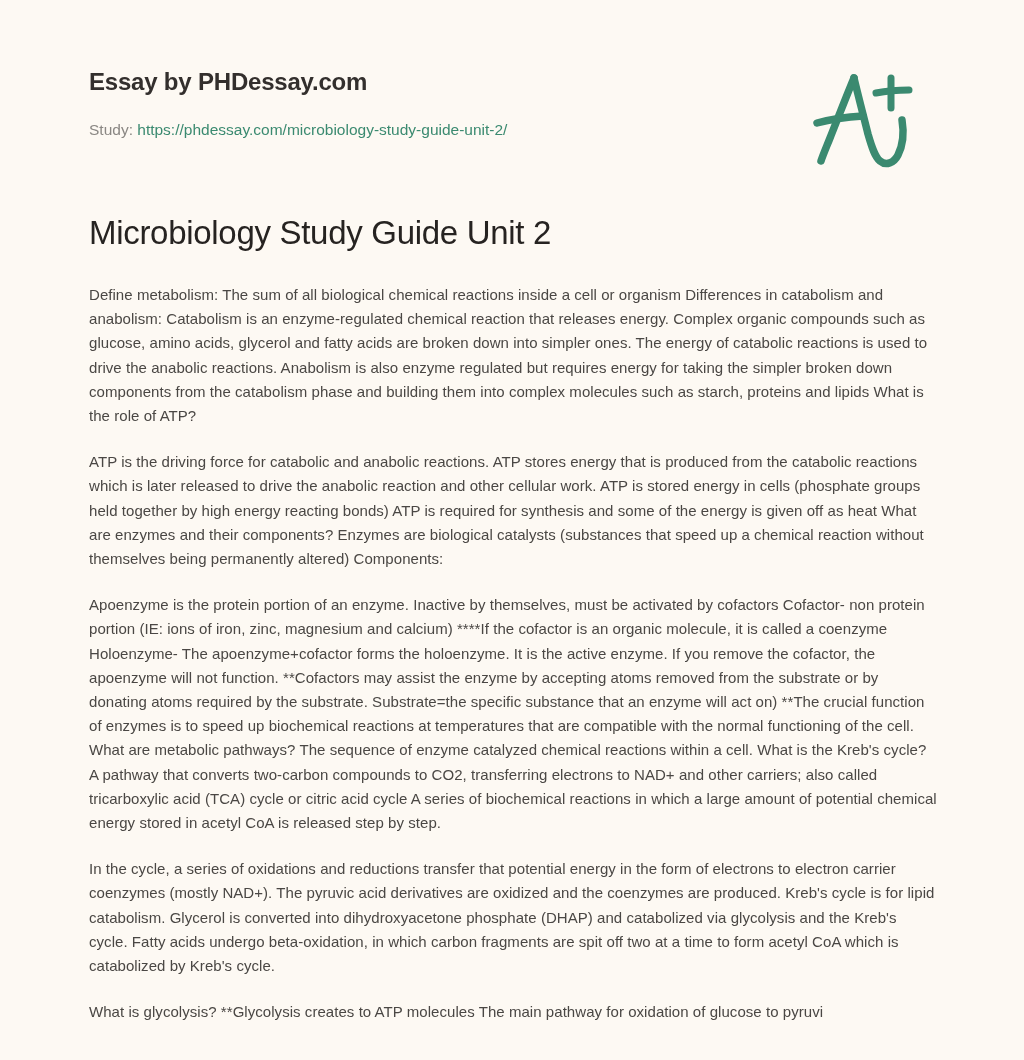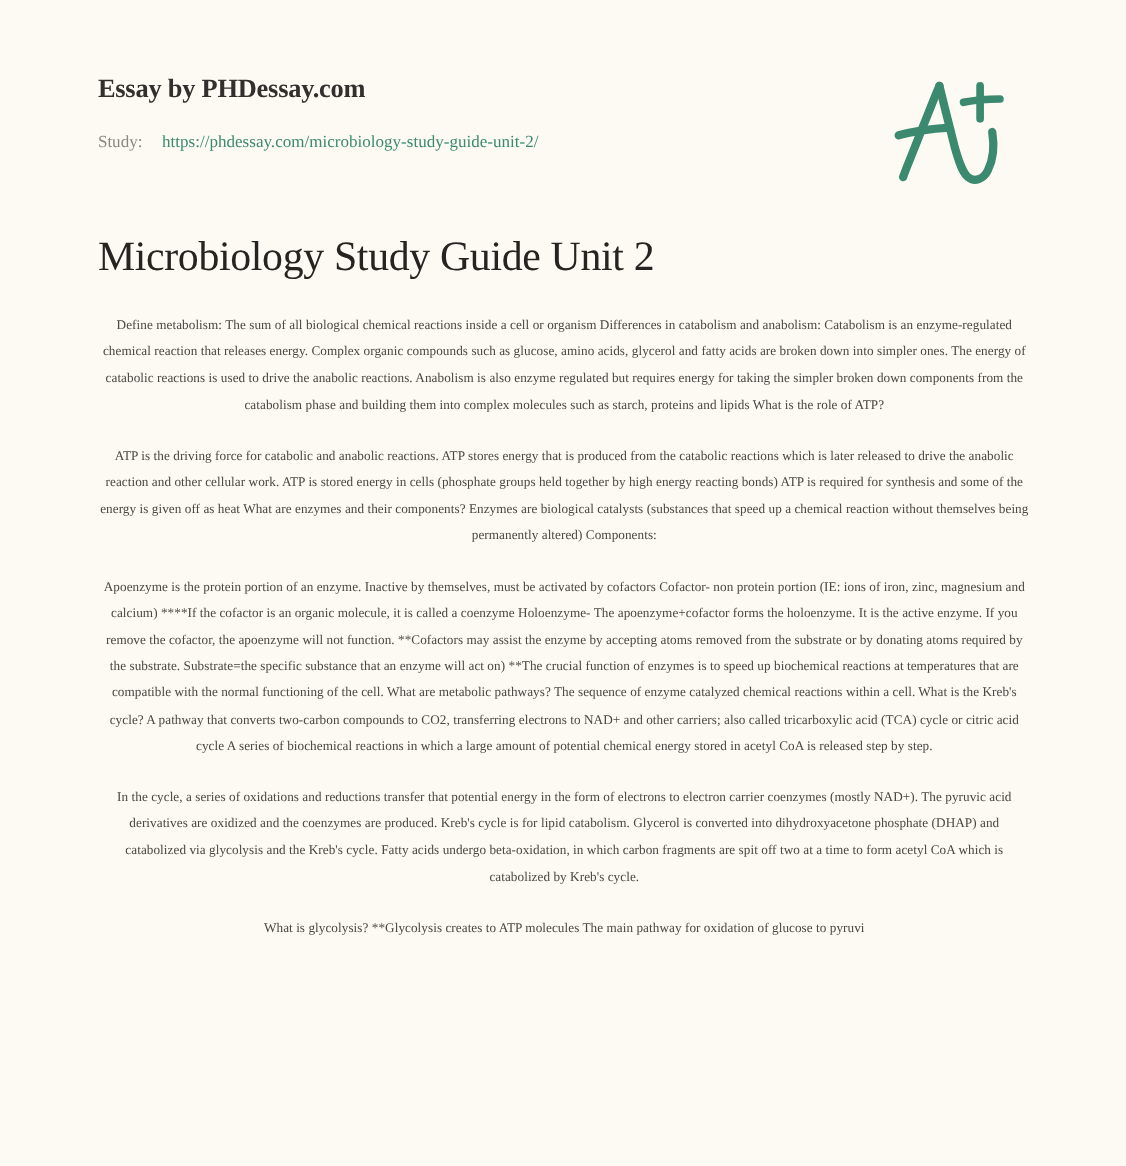--- a/index.html
+++ b/index.html
@@ -15,21 +15,20 @@
     color: #3c3a38;
     overflow: hidden;
     position: relative;
   }
 
   .page {
     position: relative;
     width: 1024px;
     height: 1060px;
     box-sizing: border-box;
-    font-family: Liberation Serif, serif;
   }
 
   
   .header {
     position: absolute;
     left: 0;
     top: 0;
     width: 1024px;
     height: 200px;
   }
@@ -52,21 +51,20 @@
     font-size: 15.5px;
     white-space: nowrap;
     color: #8a8783;
   }
   .source-label {
     color: #8a8783;
   }
   .source-url {
     color: #3b8a70;
     text-decoration: none;
-    margin-left: 14px;
   }
 
   
   .logo {
     position: absolute;
     left: 808px;
     top: 62px;
     width: 120px;
     height: 112px;
   }
@@ -75,42 +73,42 @@
     width: 120px;
     height: 112px;
   }
 
   
   .title {
     position: absolute;
     left: 89px;
     top: 212px;
     width: 860px;
-    font-size: 38px;
+    font-size: 33px;
     line-height: 42px;
     font-weight: normal;
     color: #262321;
     letter-spacing: -0.3px;
     margin: 0;
   }
 
   
   .article {
     position: absolute;
     left: 89px;
     top: 283px;
     width: 848px;
   }
 
   .article p {
     margin: 0 0 22px 0;
-    font-size: 12px;
+    font-size: 15px;
     line-height: 24.2px;
     color: #4a4744;
-    text-align: center;
+    text-align: left;
     letter-spacing: 0.05px;
   }
   .article p:last-child {
     margin-bottom: 17px;
   }
 </style>
 </head>
 <body>
 
 <div class="page">

